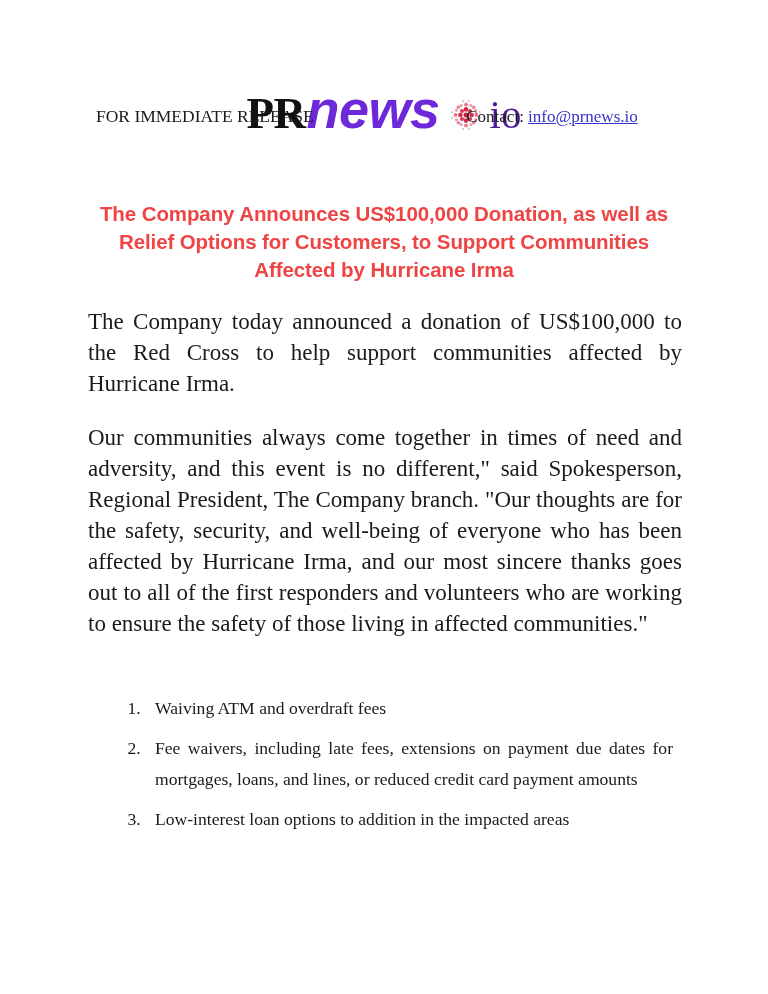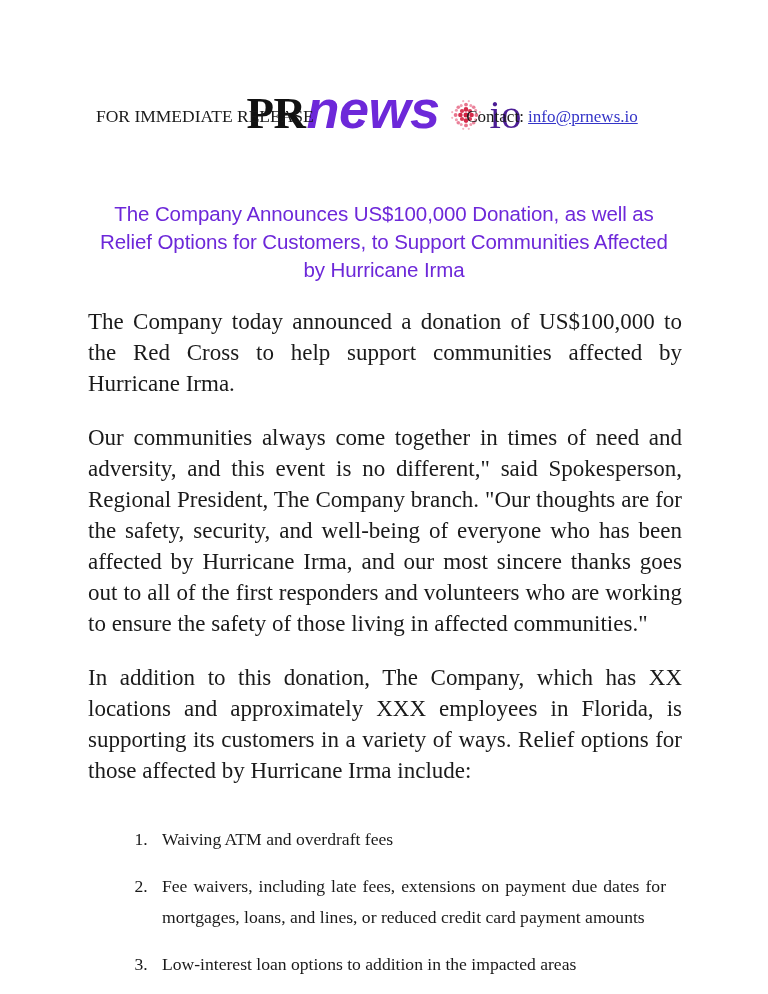--- a/index.html
+++ b/index.html
@@ -102,25 +102,25 @@
   .meta-right .meta-line { font-size: 17px; }
   .email-link {
     color: #3434c8;
     text-decoration: underline;
   }
 
   
   .title {
     margin: 18px 92px 0 92px;
     font-family: "Liberation Sans", "DejaVu Sans", sans-serif;
-    font-weight: normal;
+    font-weight: bold;
     font-size: 20.5px;
     line-height: 28px;
     text-align: center;
-    color: #6d28d9;
+    color: #ef4444;
     letter-spacing: -0.1px;
   }
 
   
   .body-copy {
     margin: 0 86px 0 88px;
   }
   .para {
     font-size: 23px;
     line-height: 31px;
@@ -136,21 +136,21 @@
     margin: 0;
     padding: 0 0 0 48px;
     list-style-position: outside;
   }
   ol.relief-list li {
     font-size: 17.6px;
     line-height: 31px;
     text-align: justify;
     color: #1a1a1a;
     padding-left: 10px;
-    margin: 16px;
+    margin: 9px;
   }
   ol.relief-list li::marker {
     font-family: "Liberation Serif", "DejaVu Serif", serif;
   }
 </style>
 </head>
 <body>
 
 <div class="page">
 
@@ -212,21 +212,20 @@
   </div>
 
   <h1 class="title">The Company Announces US$100,000 Donation, as well as Relief Options for Customers, to Support Communities Affected by Hurricane Irma</h1>
 
   <div class="body-copy">
     <div style="height:22px"></div>
     <p class="para">The Company today announced a donation of US$100,000 to the Red Cross to help support communities affected by Hurricane Irma.</p>
     <div class="para-spacer"></div>
     <p class="para">Our communities always come together in times of need and adversity, and this event is no different," said Spokesperson, Regional President, The Company branch. "Our thoughts are for the safety, security, and well-being of everyone who has been affected by Hurricane Irma, and our most sincere thanks goes out to all of the first responders and volunteers who are working to ensure the safety of those living in affected communities."</p>
     <div class="para-spacer"></div>
-    <p class="para">In addition to this donation, The Company, which has XX locations and approximately XXX employees in Florida, is supporting its customers in a variety of ways. Relief options for those affected by Hurricane Irma include:</p>
     <div class="para-spacer-sm"></div>
     <ol class="relief-list">
       <li>Waiving ATM and overdraft fees</li>
       <li>Fee waivers, including late fees, extensions on payment due dates for mortgages, loans, and lines, or reduced credit card payment amounts</li>
       <li>Low-interest loan options to addition in the impacted areas</li>
     </ol>
     <div class="para-spacer-sm"></div>
   </div>
 
 </div>

